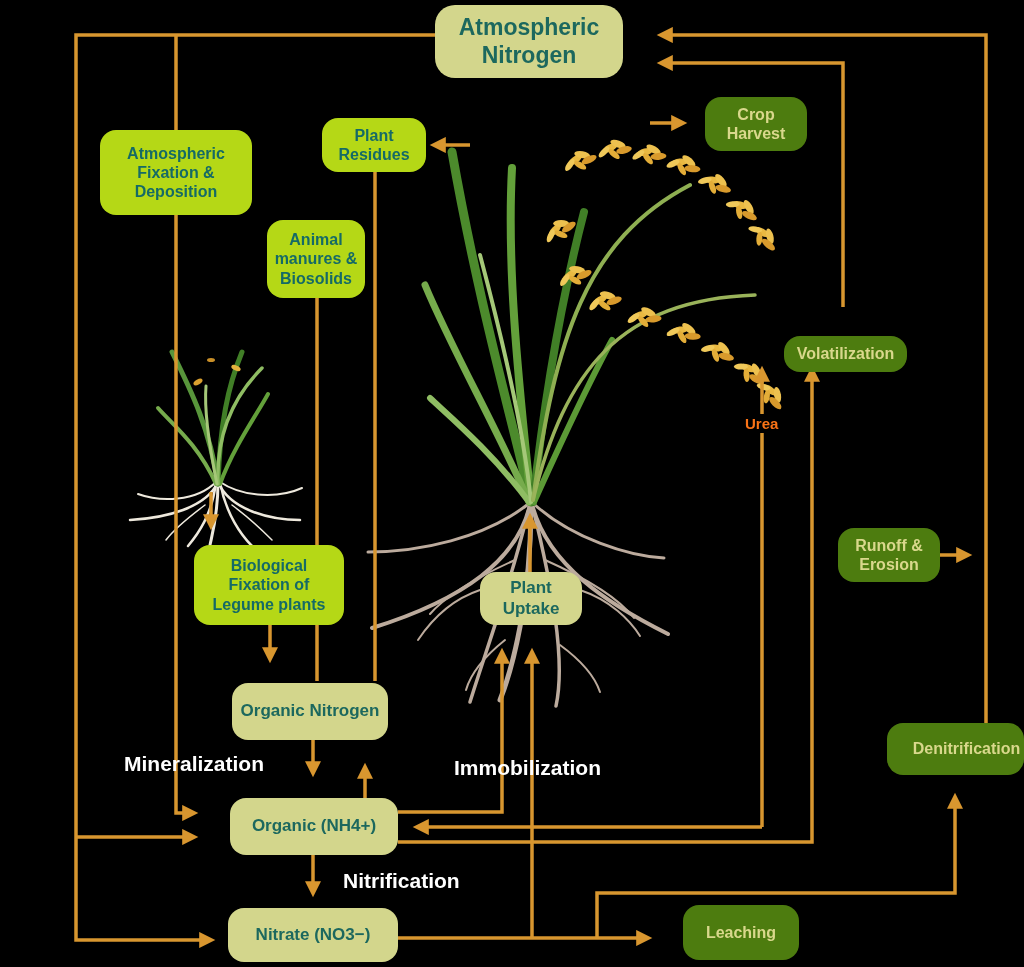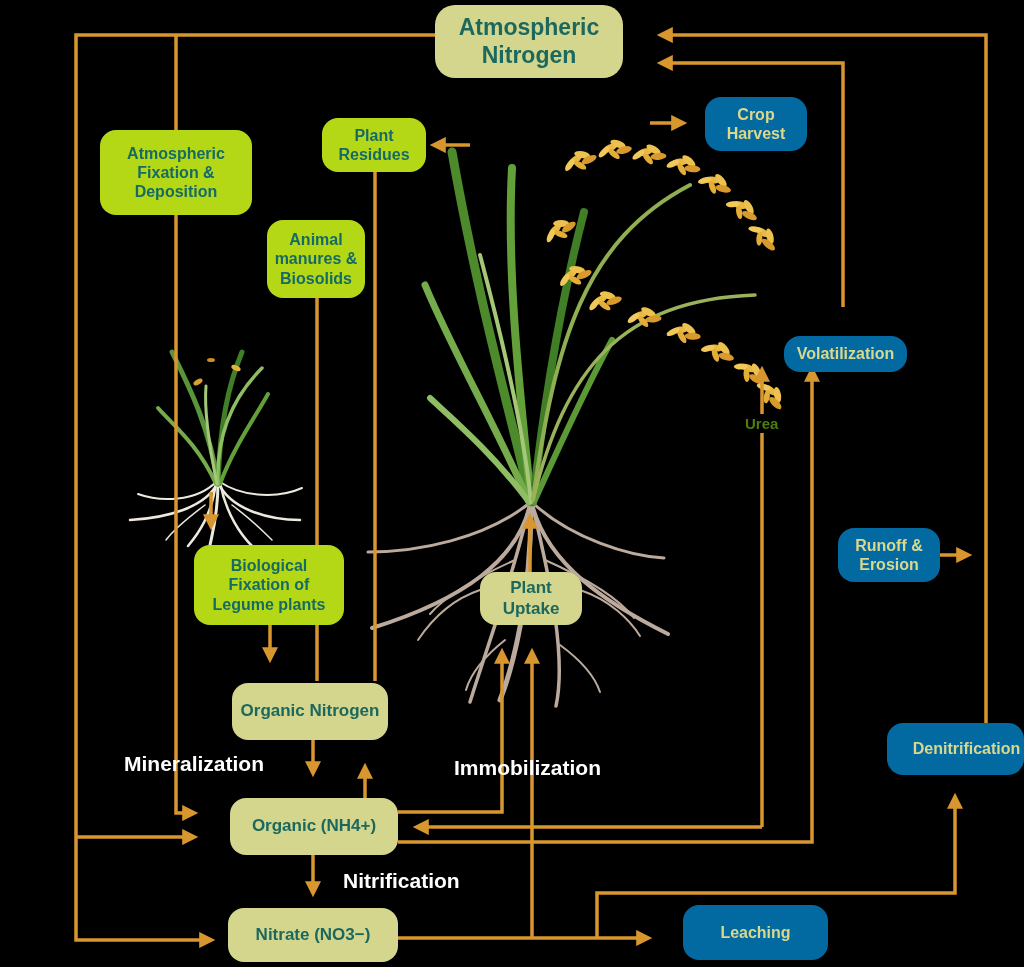--- a/index.html
+++ b/index.html
@@ -8,27 +8,27 @@
     overflow:hidden;font-family:"Liberation Sans",sans-serif;
   }
   .layer{position:absolute;left:0;top:0;}
   .box{
     position:absolute;display:flex;align-items:center;justify-content:center;
     text-align:center;font-weight:bold;white-space:pre-line;
     border-radius:16px;line-height:1.2;box-sizing:border-box;padding:4px;
   }
   .green{background:#b5d816;color:#156a66;font-size:16px;}
   .khaki{background:#d3d68c;color:#1c685e;font-size:17px;}
-  .navy{background:#0369a1;color:#d9d88c;font-size:16px;}
+  .navy{background:#4d7c0f;color:#d9d88c;font-size:16px;}
   .proc-label{
     position:absolute;color:#ffffff;font-weight:bold;font-size:21px;
     white-space:nowrap;
   }
   .urea-label{
-    position:absolute;color:#4d7c0f;font-weight:bold;font-size:15px;
+    position:absolute;color:#f97316;font-weight:bold;font-size:15px;
     background:#000000;padding:1px 3px;white-space:nowrap;
   }
 </style>
 </head>
 <body>
 
 <div class="canvas">
 
   <svg class="layer" width="1024" height="967" viewBox="0 0 1024 967">
 
@@ -195,21 +195,21 @@
   </div>
 
   <div class="box khaki" style="left:230px;top:798px;width:168px;height:57px;">
     <span>Organic (NH4+)</span>
   </div>
 
   <div class="box khaki" style="left:228px;top:908px;width:170px;height:54px;">
     <span>Nitrate (NO3−)</span>
   </div>
 
-  <div class="box navy" style="left:683px;top:905px;width:145px;height:55px;">
+  <div class="box navy" style="left:683px;top:905px;width:116px;height:55px;">
     <span>Leaching</span>
   </div>
 
   <div class="box navy" style="left:887px;top:723px;width:137px;height:52px;padding-left:26px;">
     <span>Denitrification</span>
   </div>
 
   <div class="proc-label" style="left:124px;top:752px;">Mineralization</div>
   <div class="proc-label" style="left:454px;top:756px;">Immobilization</div>
   <div class="proc-label" style="left:343px;top:869px;">Nitrification</div>

